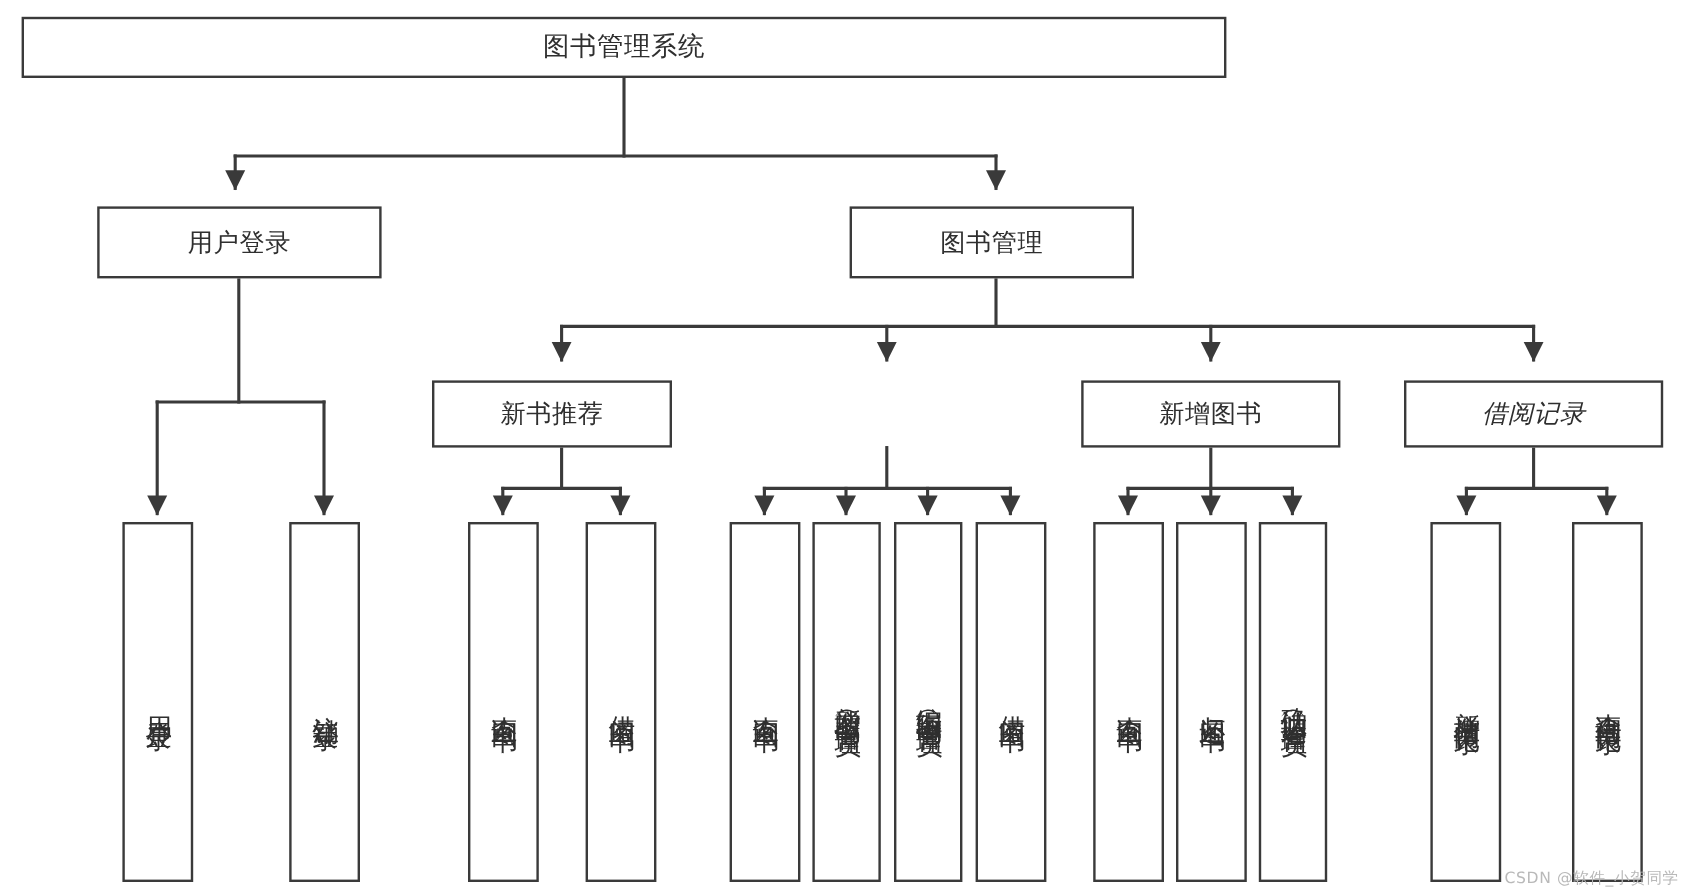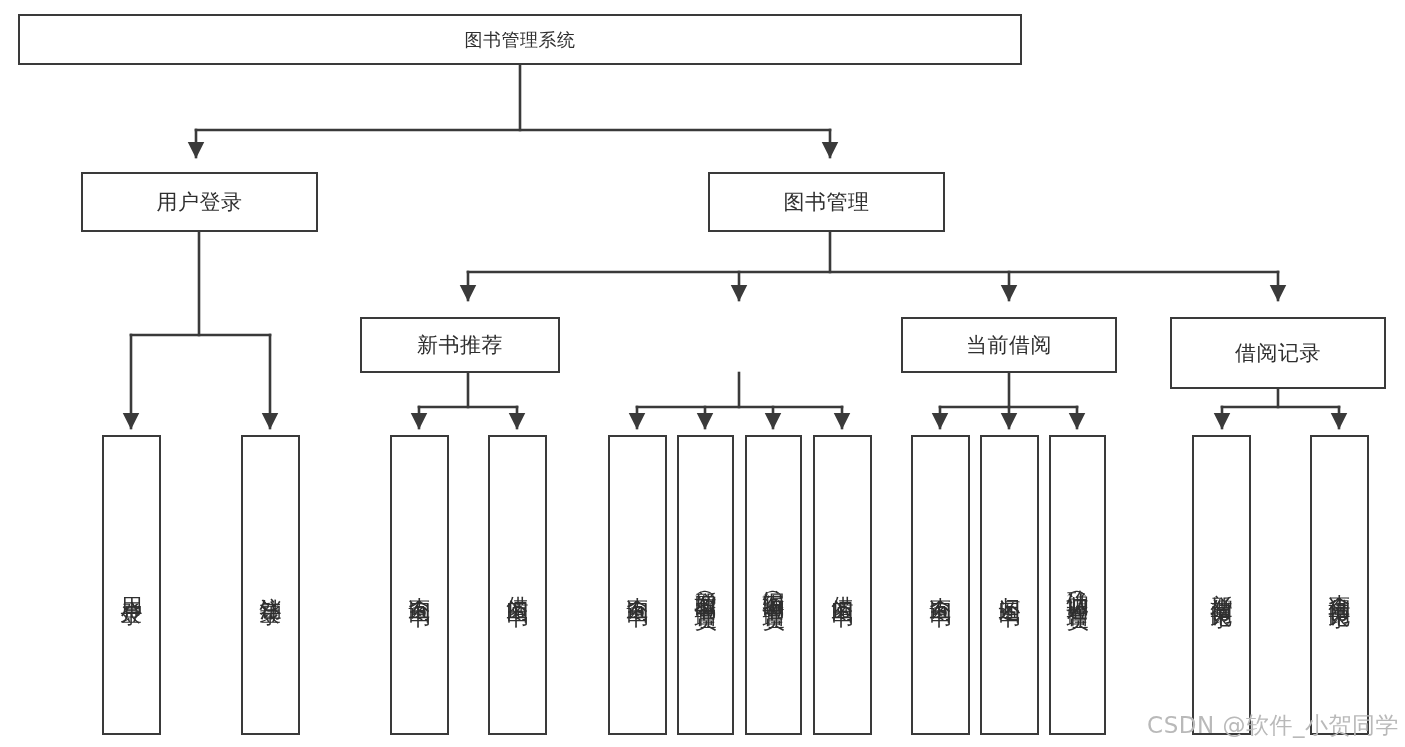--- a/index.html
+++ b/index.html
@@ -42,41 +42,41 @@
     line-height: 1.18;
     letter-spacing: 0.5px;
     color: #2f2f2f;
   }
   
   .node.horiz .label {
     font-size: 21px;
     white-space: nowrap;
   }
   .node.root .label {
-    font-size: 18px;
+    font-size: 22px;
   }
   
   .node.vert {
     align-items: center;
     justify-content: center;
   }
   .node.vert .label {
     writing-mode: vertical-rl;
     text-orientation: upright;
     font-size: 22px;
     line-height: 1.08;
     letter-spacing: 3px;
     max-height: 100%;
     white-space: nowrap;
   }
   .watermark {
     position: absolute;
     right: 6px;
     bottom: 6px;
-    font-size: 23px;
+    font-size: 13px;
     color: #b9b9b9;
     white-space: nowrap;
     letter-spacing: 0.5px;
   }
 </style>
 </head>
 <body>
 
 <div id="canvas">
 
@@ -138,23 +138,23 @@
     <span class="label">用户登录</span>
   </div>
   <div class="node horiz" style="left:708px; top:172px; width:237px; height:60px;">
     <span class="label">图书管理</span>
   </div>
 
   <div class="node horiz" style="left:360px; top:317px; width:200px; height:56px;">
     <span class="label">新书推荐</span>
   </div>
   <div class="node horiz" style="left:901px; top:317px; width:216px; height:56px;">
-    <span class="label">当前借阅</span>
-  </div>
-  <div class="node horiz" style="left:1170px; top:317px; width:216px; height:72px;">
+    <span class="label">新增图书</span>
+  </div>
+  <div class="node horiz" style="left:1170px; top:317px; width:216px; height:56px;font-style:italic;">
     <span class="label">借阅记录</span>
   </div>
 
   <div class="node vert" style="left:102px; top:435px; width:59px; height:300px;">
     <span class="label">用户登录</span>
   </div>
   <div class="node vert" style="left:241px; top:435px; width:59px; height:300px;">
     <span class="label">注销登录</span>
   </div>
 

